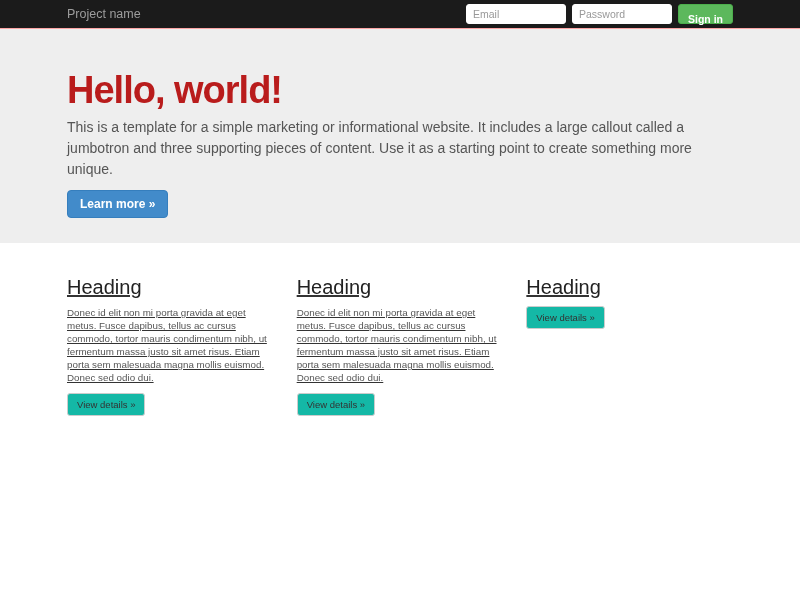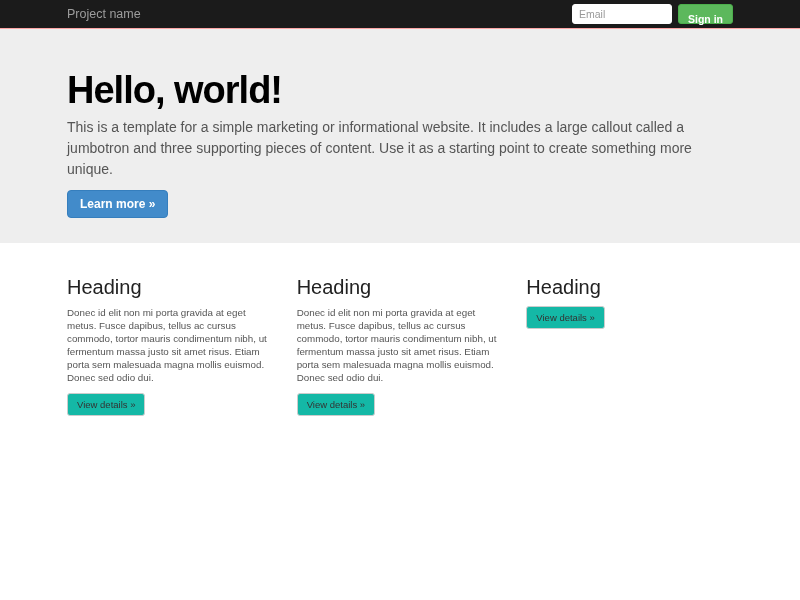--- a/index.html
+++ b/index.html
@@ -59,21 +59,21 @@
   }
 
   
   .jumbotron {
     background: #eeeeee;
     padding: 42px 0 25px 0;
   }
   .jumbotron h1 {
     font-size: 38px;
     font-weight: bold;
-    color: #000000;
+    color: #b91c1c;
     line-height: 1;
     letter-spacing: -1px;
     margin: 0 0 8px 0;
   }
   .jumbotron p {
     font-size: 14px;
     line-height: 21px;
     color: #555;
     margin: 0 0 10px 0;
   }
@@ -85,21 +85,21 @@
     color: #ffffff;
     font-family: "Liberation Sans", sans-serif;
     font-size: 12px;
     font-weight: bold;
     padding: 6px 12px;
     cursor: pointer;
   }
 
   
   .marketing { margin-top: 33px; }
-  .row { display: flex; gap: 23px; }
+  .row { display: flex; gap: 23px; text-decoration: underline; }
   .col { flex: 1; }
   .col h2 {
     font-size: 20px;
     font-weight: normal;
     color: #222;
     margin: 0 0 7px 0;
   }
   .col p {
     font-size: 9.8px;
     line-height: 13px;
@@ -128,20 +128,21 @@
   .footer p { font-size: 9.8px; color: #777; }
 </style>
 </head>
 <body>
 
 <div class="navbar">
   <div class="container">
     <a class="brand">Project name</a>
     <div class="nav-form">
       <input class="nav-input" type="text" placeholder="Email" style="">
+      <input class="nav-input" type="password" placeholder="Password" style="">
       <button class="btn-signin">Sign in</button>
     </div>
   </div>
 </div>
 
 <div class="jumbotron">
   <div class="container">
     <h1>Hello, world!</h1>
     <p>This is a template for a simple marketing or informational website. It includes a large callout called a jumbotron and three supporting pieces of content. Use it as a starting point to create something more unique.</p>
     <a class="btn-learn">Learn more »</a>

